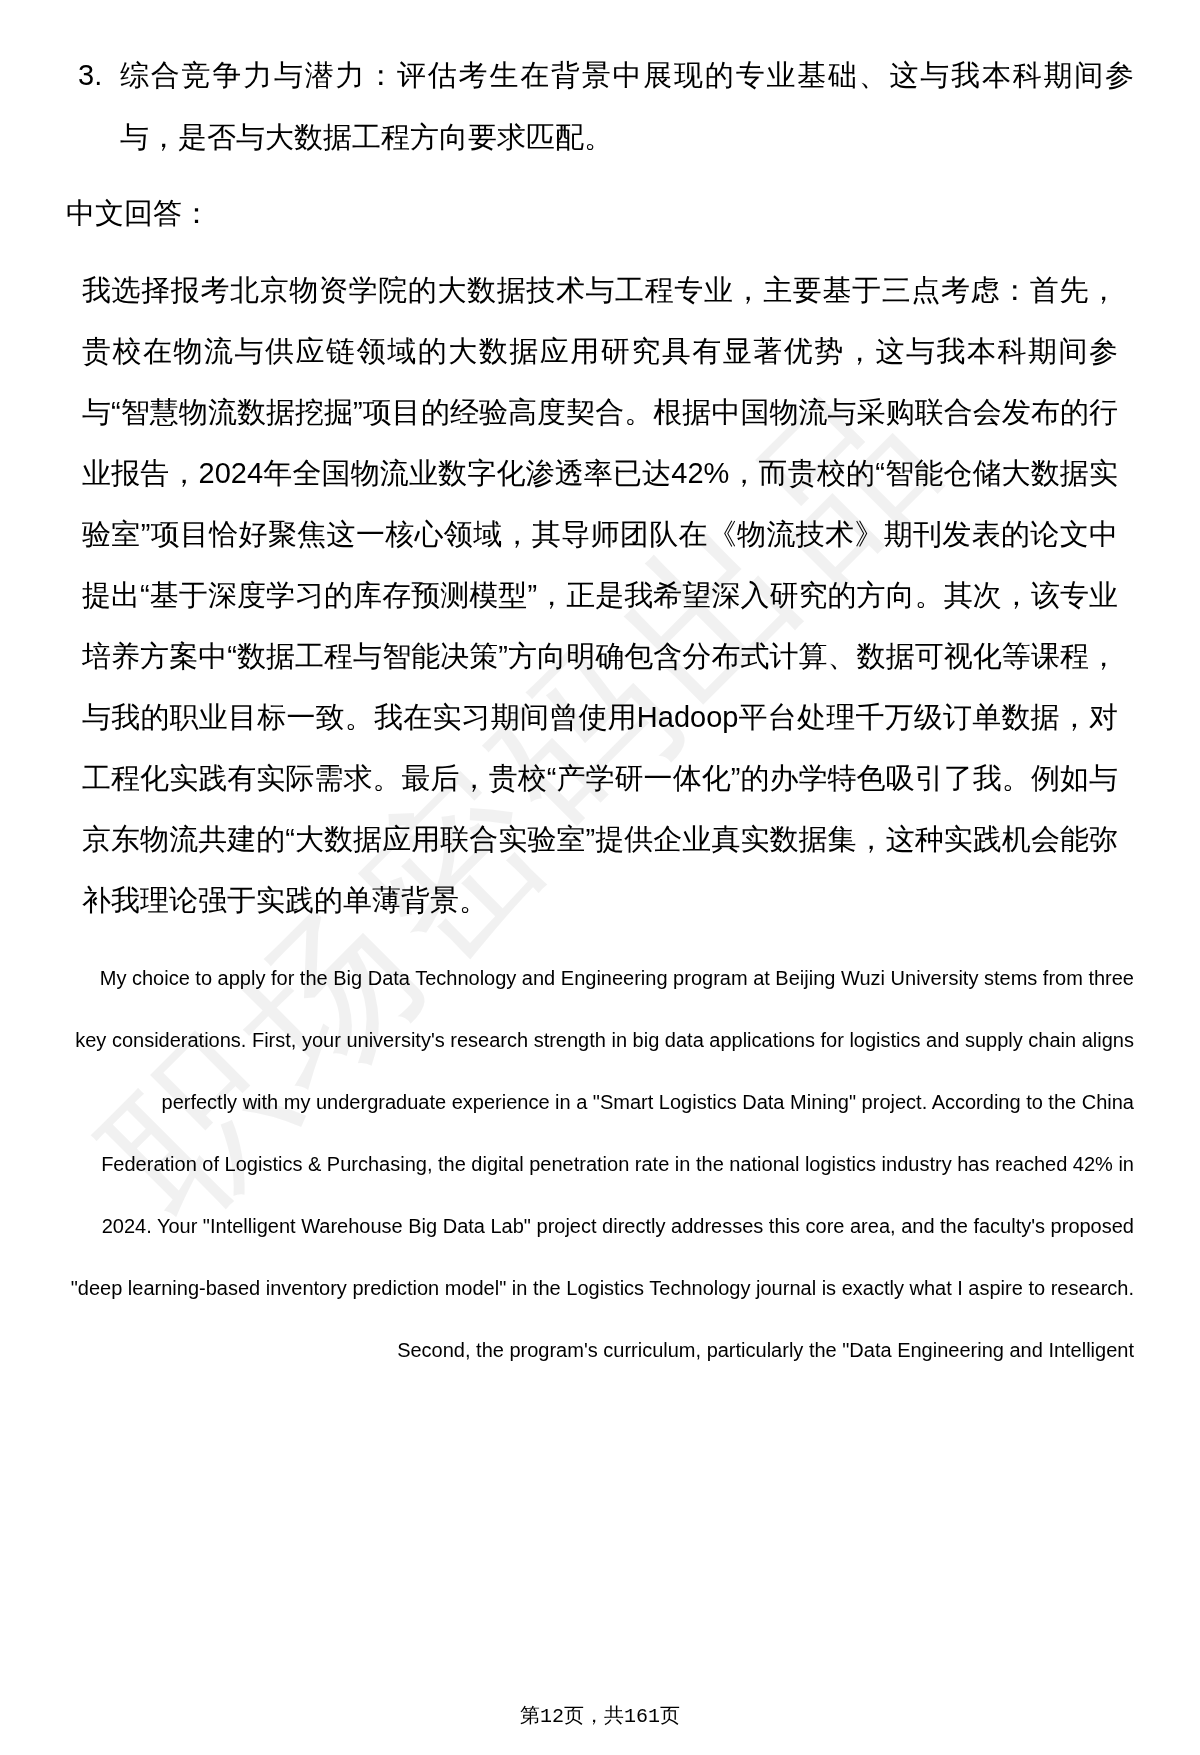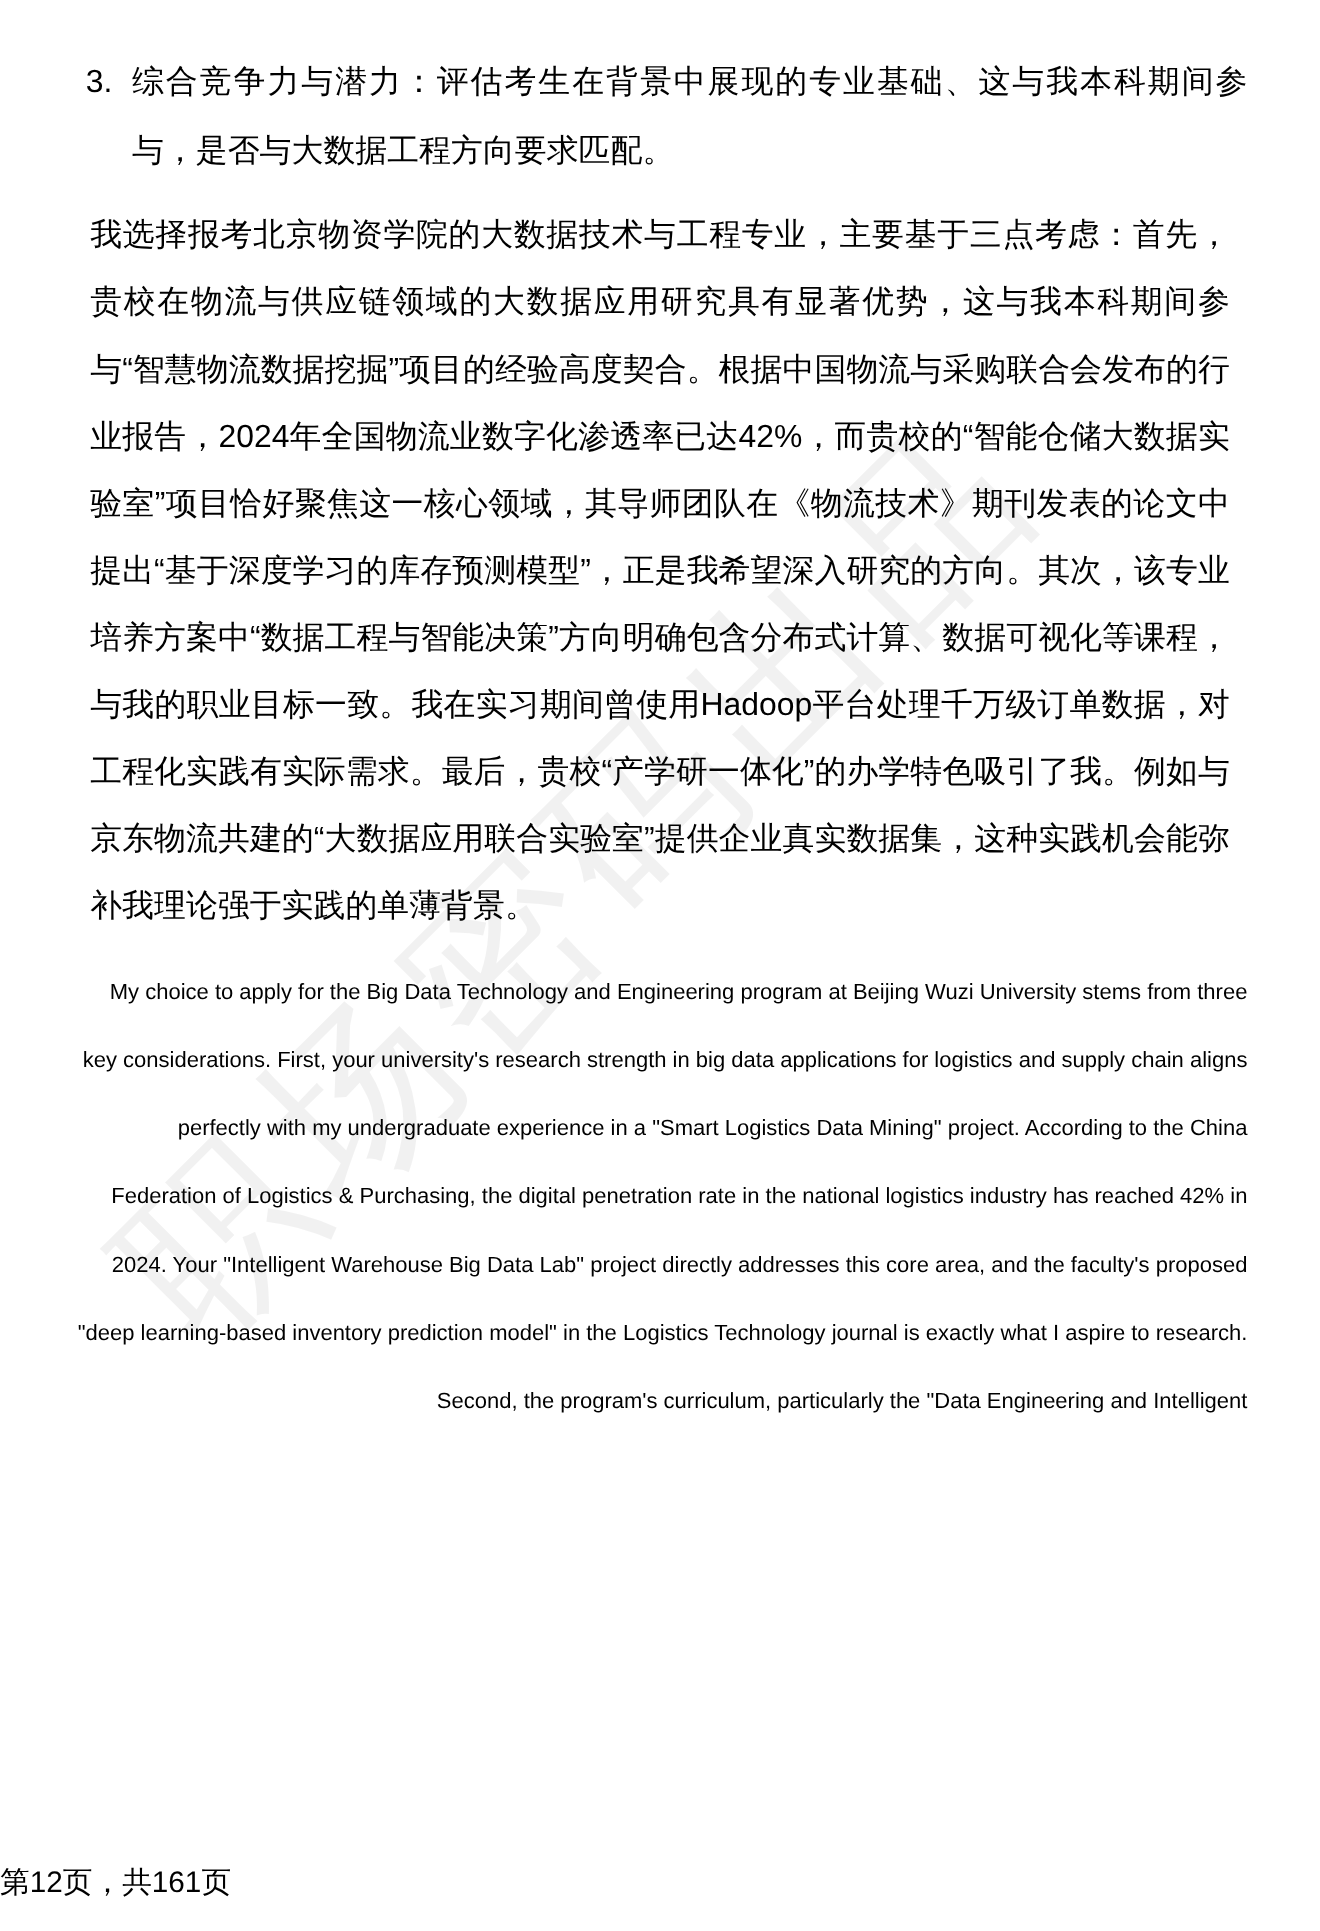--- a/index.html
+++ b/index.html
@@ -69,38 +69,41 @@
     margin: 0;
     font-size: 20px;
     line-height: 62px;
     text-align: right;
   }
   .page-footer {
     position: absolute;
     left: 0;
     right: 0;
     bottom: 26px;
-    font-size: 27px;
+    text-align: center;
+    font-size: 20px;
     z-index: 1;
+    font-family: Liberation Mono, monospace;
   }
 </style>
 </head>
 <body>
 
 <div class="page">
 
   <div class="watermark">职场密码出品</div>
 
   <div class="content">
 
     <div class="list-item">
       <span class="list-marker">3.</span>
       <span class="list-text">综合竞争力与潜力：评估考生在背景中展现的专业基础、这与我本科期间参与，是否与大数据工程方向要求匹配。</span>
     </div>
 
+    <p class="section-label">中文回答：</p>
 
     <p class="cn-paragraph">我选择报考北京物资学院的大数据技术与工程专业，主要基于三点考虑：首先，贵校在物流与供应链领域的大数据应用研究具有显著优势，这与我本科期间参与“智慧物流数据挖掘”项目的经验高度契合。根据中国物流与采购联合会发布的行业报告，2024年全国物流业数字化渗透率已达42%，而贵校的“智能仓储大数据实验室”项目恰好聚焦这一核心领域，其导师团队在《物流技术》期刊发表的论文中提出“基于深度学习的库存预测模型”，正是我希望深入研究的方向。其次，该专业培养方案中“数据工程与智能决策”方向明确包含分布式计算、数据可视化等课程，与我的职业目标一致。我在实习期间曾使用Hadoop平台处理千万级订单数据，对工程化实践有实际需求。最后，贵校“产学研一体化”的办学特色吸引了我。例如与京东物流共建的“大数据应用联合实验室”提供企业真实数据集，这种实践机会能弥补我理论强于实践的单薄背景。</p>
 
 
     <p class="en-paragraph">My choice to apply for the Big Data Technology and Engineering program at Beijing Wuzi University stems from three key considerations. First, your university's research strength in big data applications for logistics and supply chain aligns perfectly with my undergraduate experience in a "Smart Logistics Data Mining" project. According to the China Federation of Logistics &amp; Purchasing, the digital penetration rate in the national logistics industry has reached 42% in 2024. Your "Intelligent Warehouse Big Data Lab" project directly addresses this core area, and the faculty's proposed "deep learning-based inventory prediction model" in the Logistics Technology journal is exactly what I aspire to research. Second, the program's curriculum, particularly the "Data Engineering and Intelligent</p>
 
   </div>
 
   <div class="page-footer">第12页，共161页</div>
 

